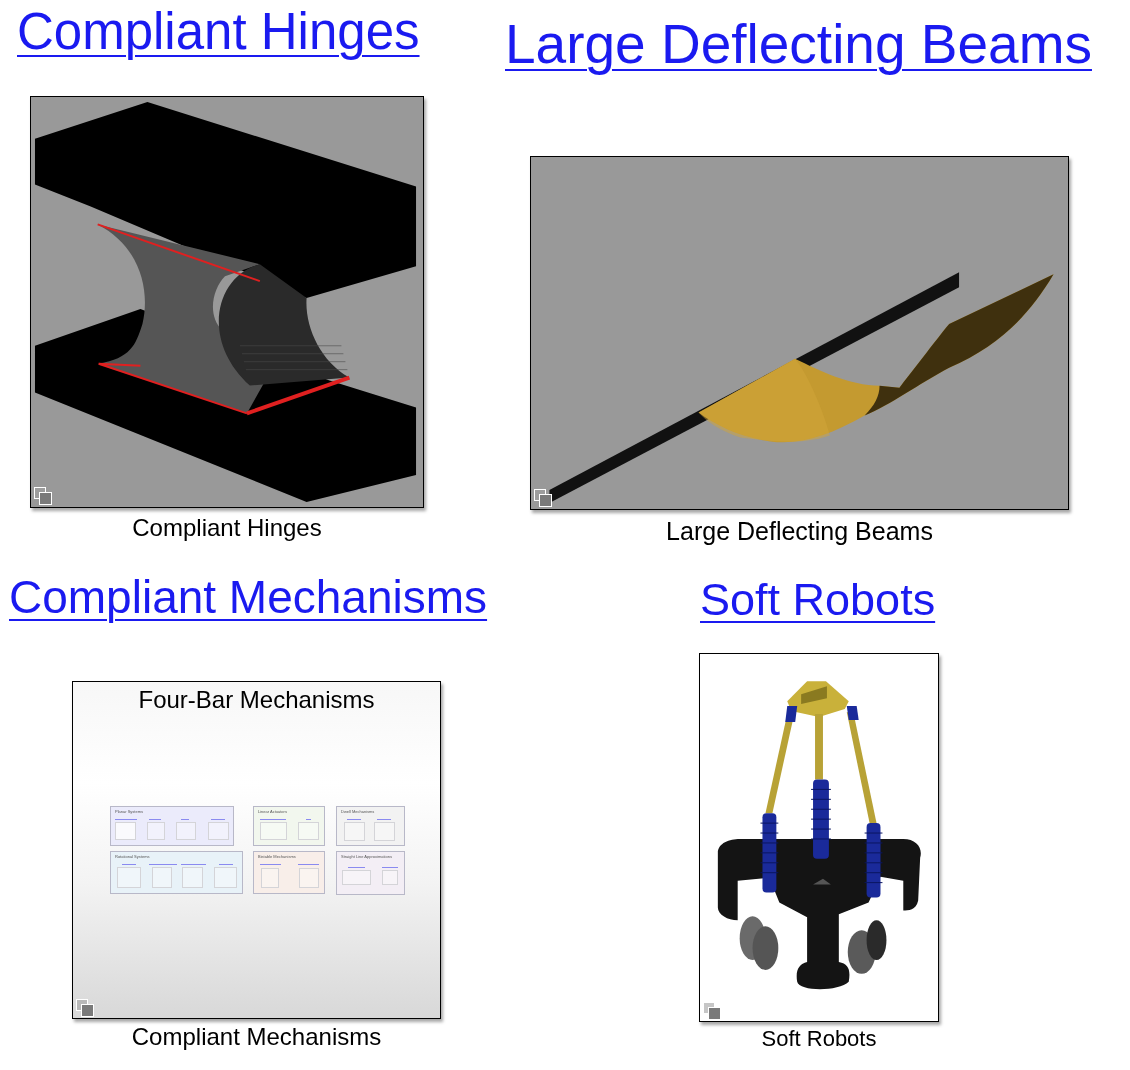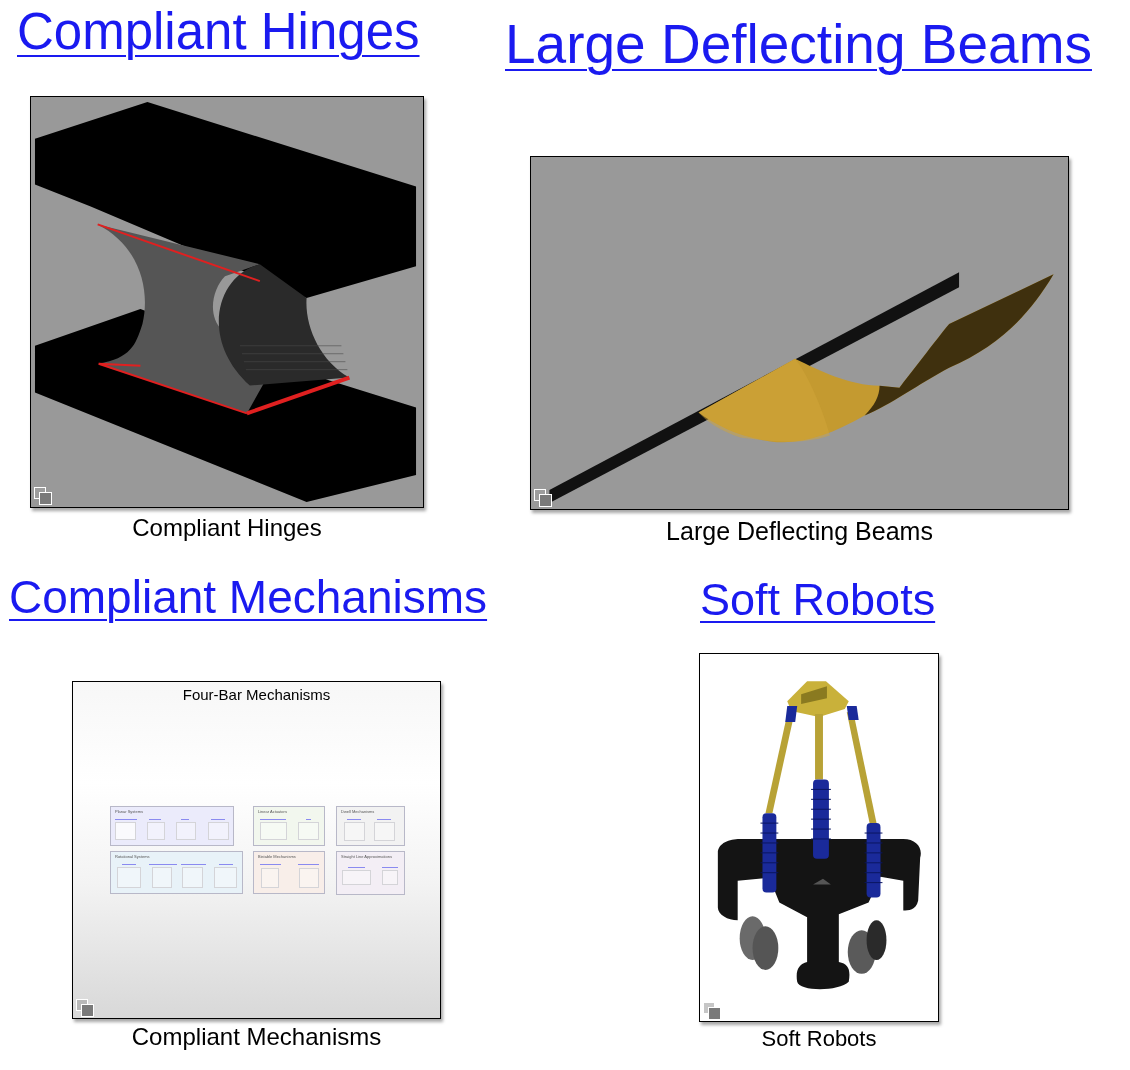--- a/index.html
+++ b/index.html
@@ -11,21 +11,21 @@
   .caption { position:absolute; color:#000; font-size:24px; text-align:center; white-space:nowrap;
              font-family:"Liberation Sans", sans-serif; }
   .block { position:absolute; border:1.5px solid #000; box-sizing:border-box;
            box-shadow:2px 3px 3px rgba(0,0,0,0.35); overflow:hidden; cursor:pointer; }
   .block svg { position:absolute; left:0; top:0; width:100%; height:100%; }
   .sub-icon { position:absolute; width:20px; height:20px; }
   .sub-icon .sq1 { position:absolute; left:1px; top:1px; width:12px; height:12px;
                    border:1.5px solid #fff; background:rgba(160,160,160,0.6); box-sizing:border-box; }
   .sub-icon .sq2 { position:absolute; left:6px; top:6px; width:13px; height:13px;
                    border:1.5px solid #fff; background:#7a7a7a; box-sizing:border-box; }
-  .inner-title { position:absolute; left:0; right:0; top:4px; text-align:center; font-size:15px; color:#000; }
+  .inner-title { position:absolute; left:0; right:0; top:4px; text-align:center; font-size:24px; color:#000; }
   .mini-area { position:absolute; border:1px solid #b8b8c8; box-sizing:border-box; }
   .mini-area .lbl { position:absolute; left:4px; top:2px; font-size:4px; color:#555; }
   .mini-blk { position:absolute; border:1px solid #d4d4d8; box-sizing:border-box; background:rgba(255,255,255,0.35); }
   .mini-link { position:absolute; height:1px; background:#8a8af0; }
 </style>
 </head>
 <body>
 
 <div class="heading" style="left:17px; top:2px; font-size:51px;">Compliant Hinges</div>
 

